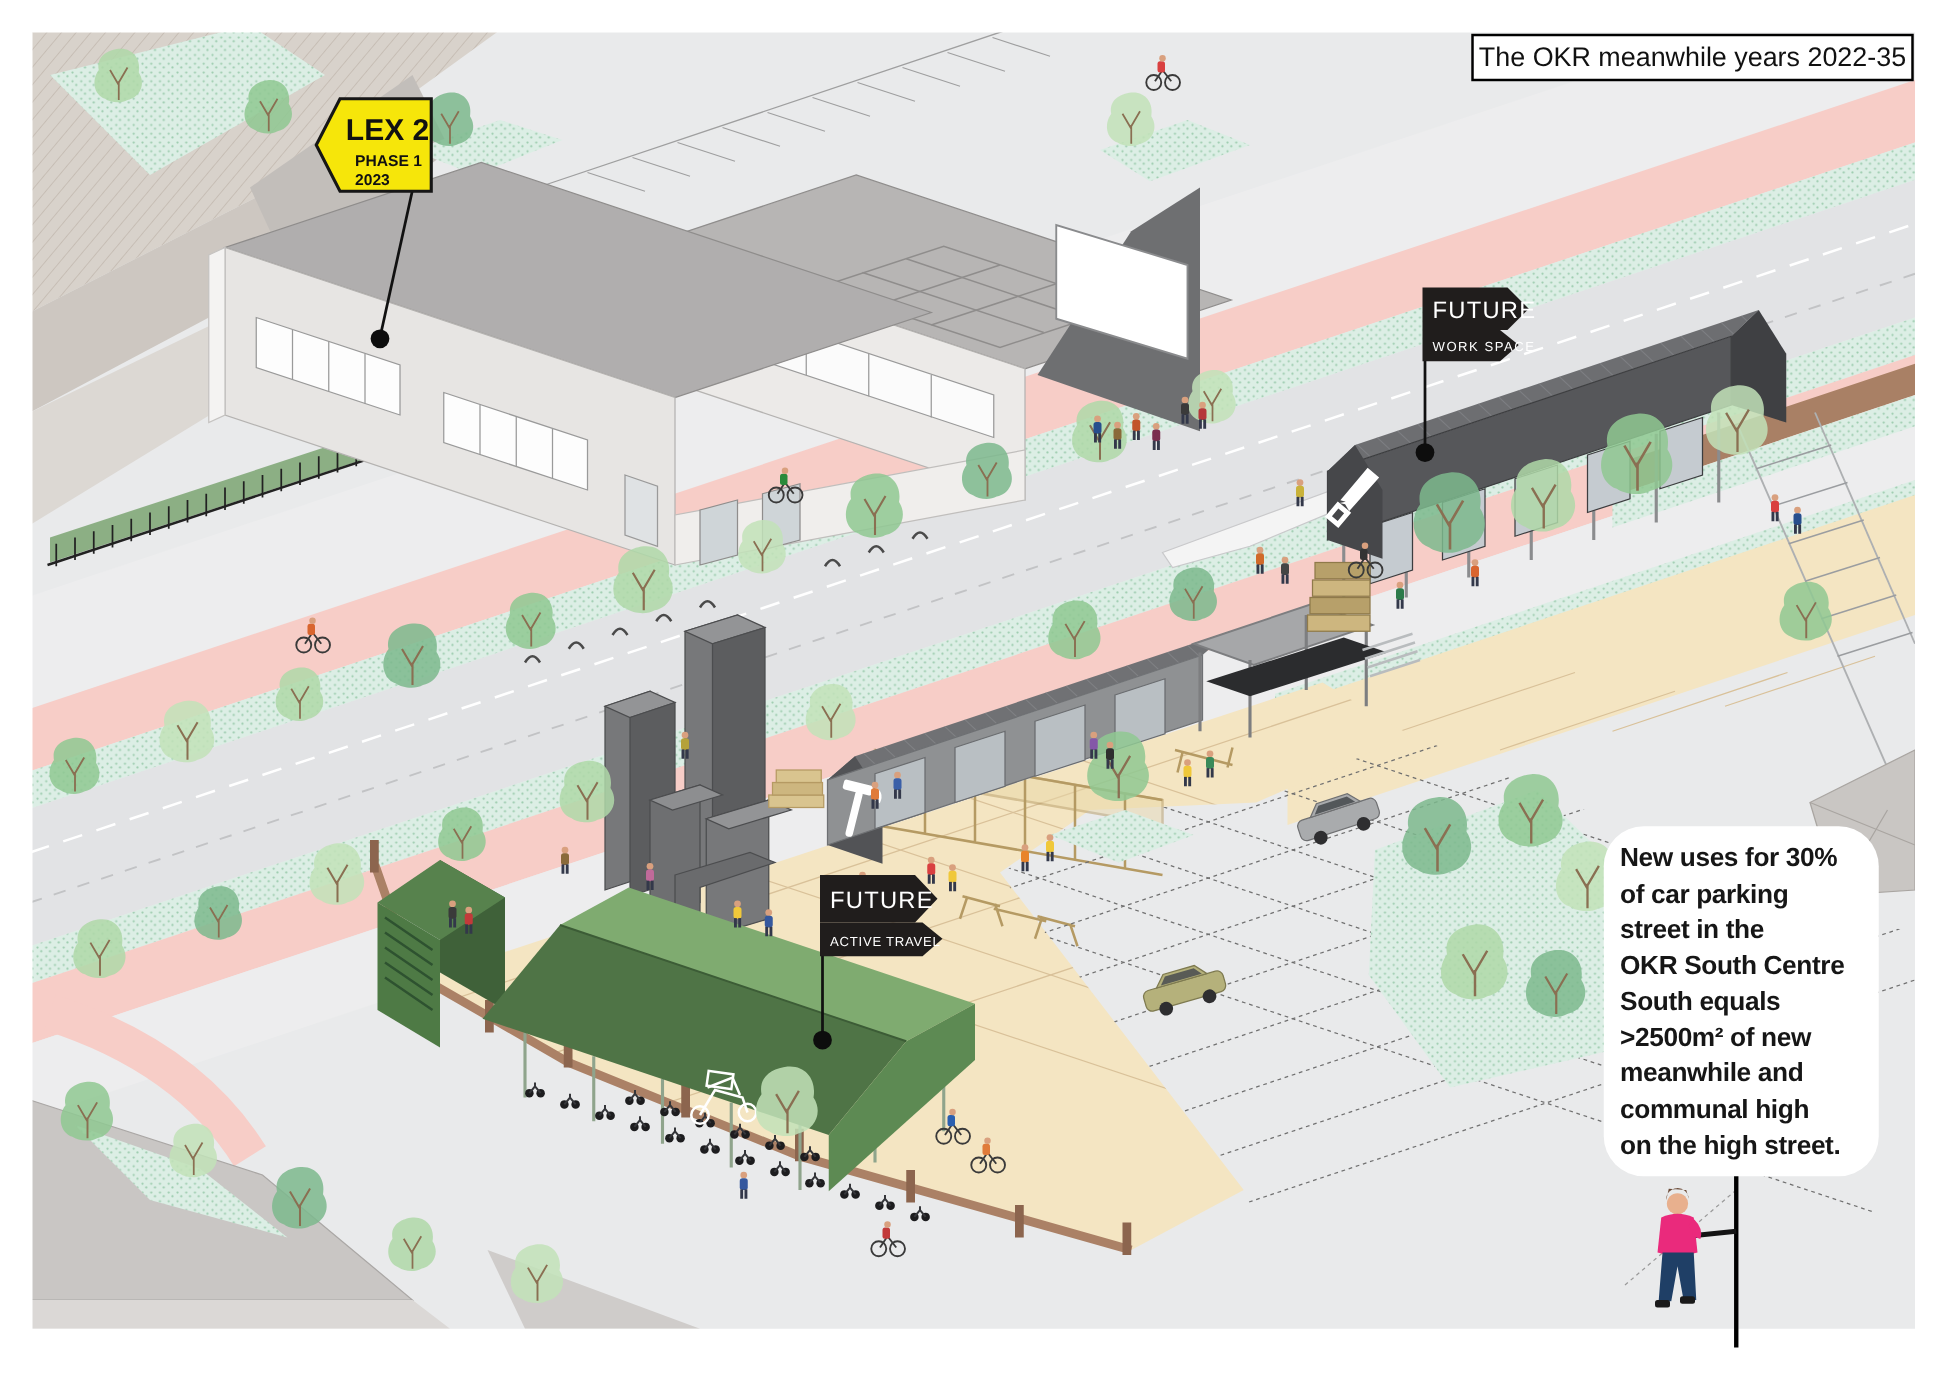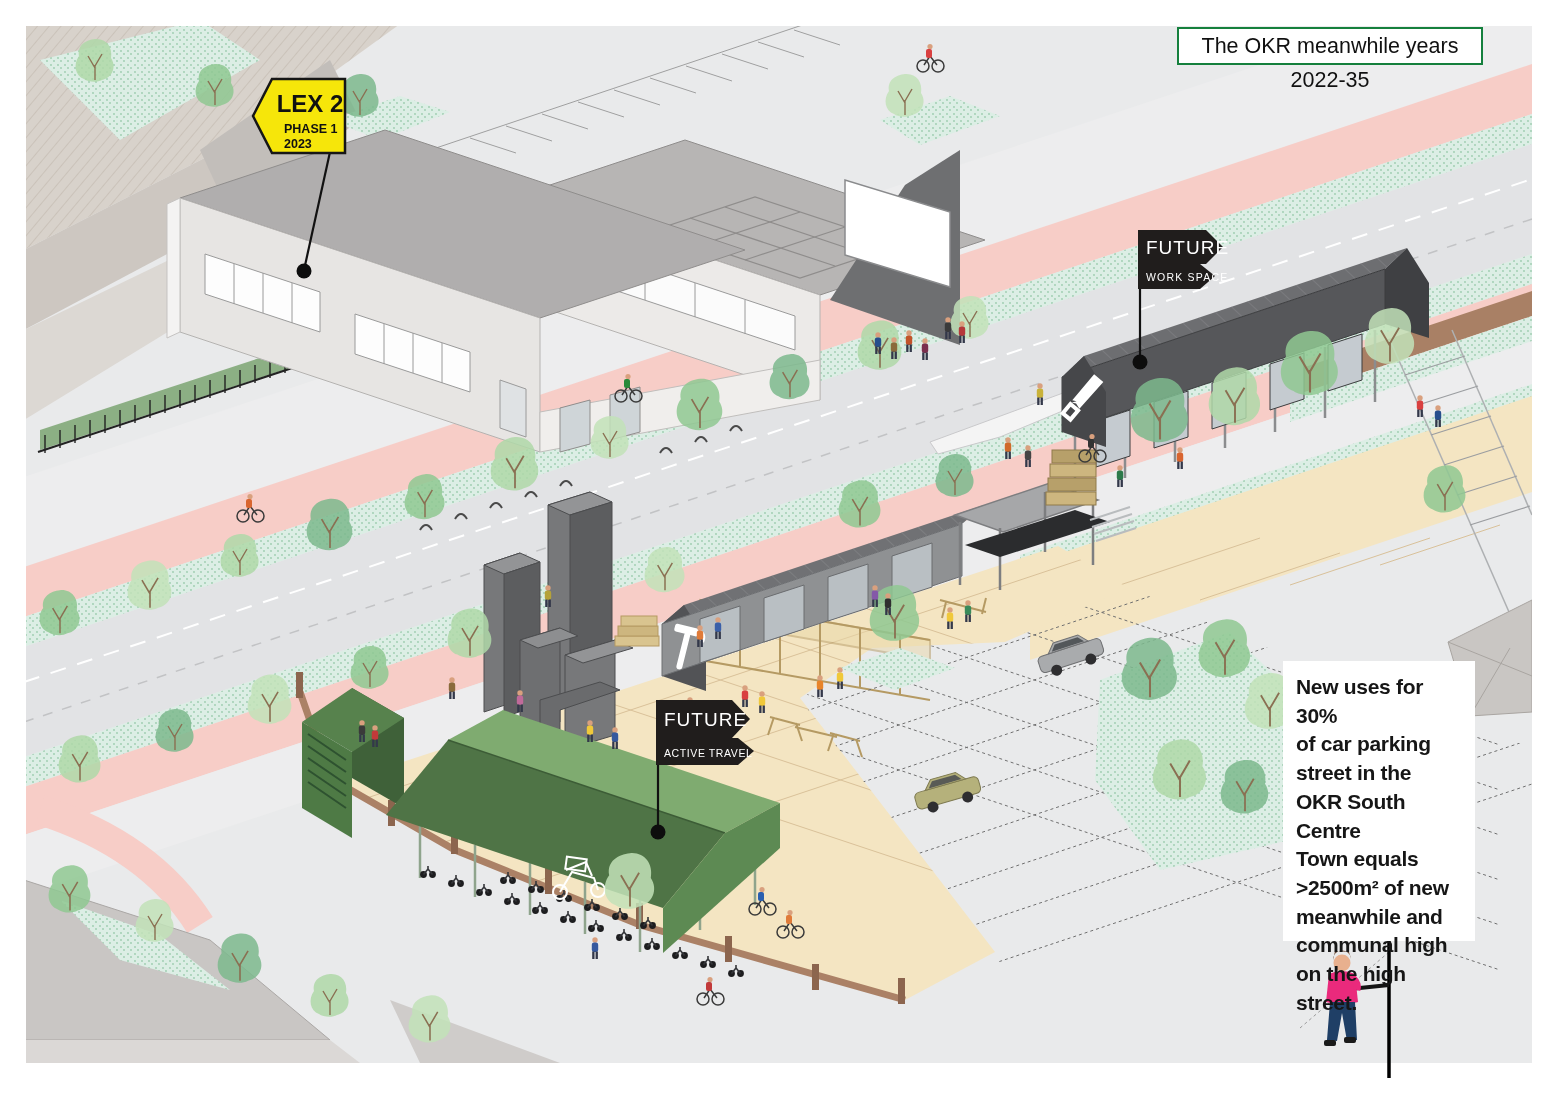--- a/index.html
+++ b/index.html
@@ -9,24 +9,24 @@
     --c-mid1:#8f9193; --c-mid2:#525356; --c-mid3:#707174;
     --c-grd:#4f7446; --c-grl:#7fab70; --c-grg:#5d8a53;
     --c-fence:#ab8166; --c-shirt:#ea2a7c; --c-jeans:#1f3f66;
   }
   html,body{margin:0;padding:0;background:#fff;}
   #stage{position:relative;width:1556px;height:1100px;background:#fff;overflow:hidden;
          font-family:"Liberation Sans", sans-serif;}
   #scene{position:absolute;left:0;top:0;}
   .svgtxt{font-family:"Liberation Sans", sans-serif;}
   .overlay{position:absolute;box-sizing:border-box;}
-  #title-box{left:1177px;top:27px;width:306px;height:38px;background:#fff;border:2px solid #15803d;
+  #title-box{left:1177px;top:27px;width:354px;height:38px;background:#fff;border:2px solid #000000;
              font-size:21.5px;color:#111;text-align:center;line-height:34px;}
-  #callout-box{left:1283px;top:661px;width:192px;height:280px;background:#fff;color:#161616;
-               padding:12px 6px 0 13px;font-size:21px;font-weight:bold;line-height:28.7px;letter-spacing:-0.3px;}
+  #callout-box{left:1283px;top:661px;width:220px;height:280px;background:#fff;color:#161616;
+               padding:12px 6px 0 13px;font-size:21px;font-weight:bold;line-height:28.7px;letter-spacing:-0.3px;border-radius:32px;}
 </style>
 </head>
 <body>
 
 <div id="stage">
 
 <svg id="scene" width="1556" height="1100" viewBox="0 0 1556 1100">
 <defs>
   <pattern id="stip" width="7" height="7" patternUnits="userSpaceOnUse">
     <rect width="7" height="7" fill="#dceee5"></rect>
@@ -653,20 +653,20 @@
 
 <div id="title-box" class="overlay">
   <span>The OKR meanwhile years 2022-35</span>
 </div>
 
 <div id="callout-box" class="overlay">
   <div>New uses for 30%</div>
   <div>of car parking</div>
   <div>street in the</div>
   <div>OKR South Centre</div>
-  <div>Town equals</div>
+  <div>South equals</div>
   <div>&gt;2500m² of new</div>
   <div>meanwhile and</div>
   <div>communal high</div>
   <div>on the high street.</div>
 </div>
 
 </div>
 
 </body></html>

